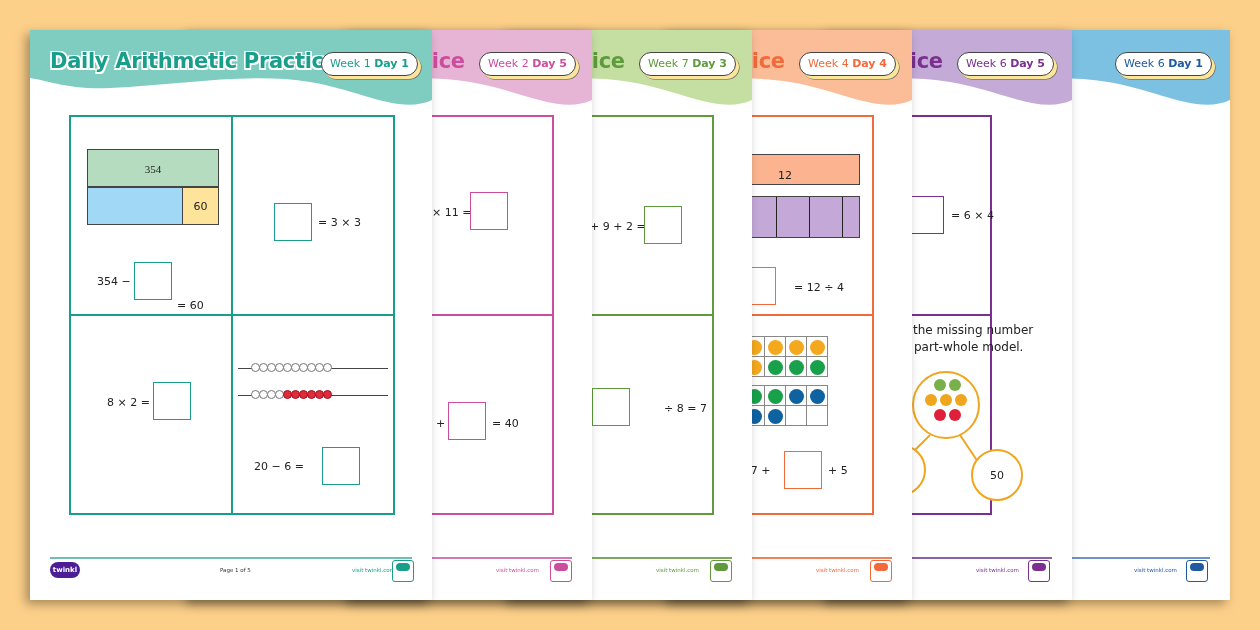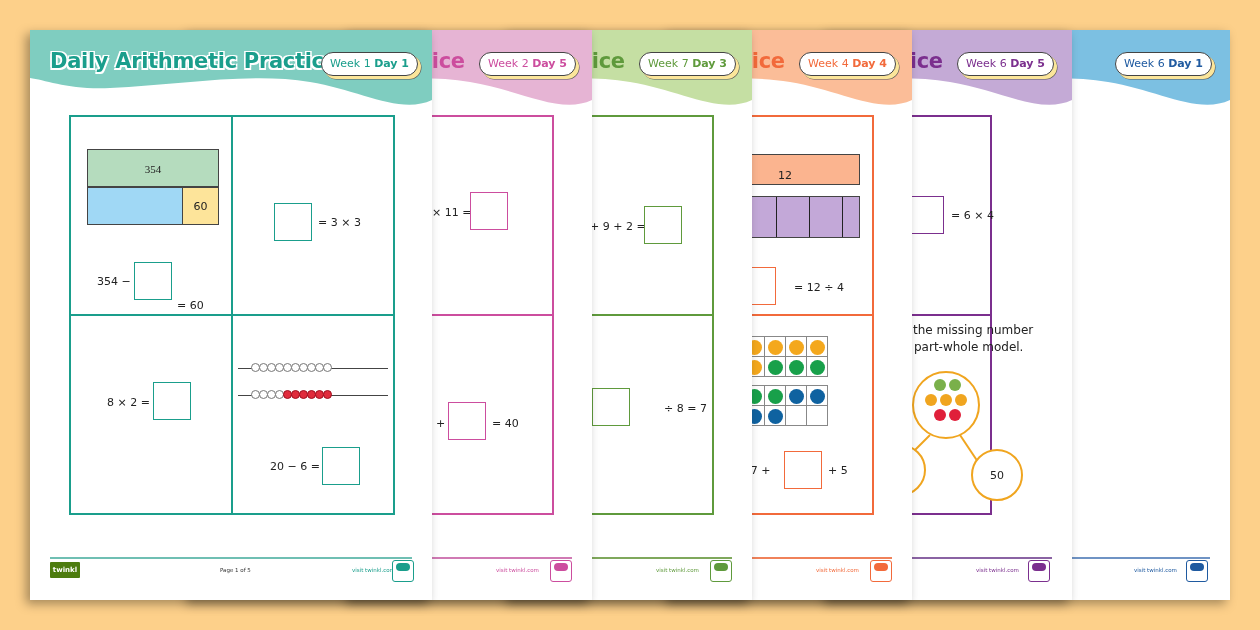--- a/index.html
+++ b/index.html
@@ -11,21 +11,21 @@
   .badge{position:absolute;top:22px;height:22px;padding:0 8px;border:1.5px solid #444;border-radius:12px;background:#fff;font-size:11px;line-height:22px;white-space:nowrap;box-shadow:3px 3px 0 #fbe59a, 3.5px 3.5px 0 #555;}
   .badge b{font-weight:bold;}
   .grid{position:absolute;border:2px solid;box-sizing:border-box;}
   .grid .vline{position:absolute;top:0;bottom:0;width:2px;}
   .grid .hline{position:absolute;left:0;right:0;height:2px;}
   .ans{position:absolute;width:38px;height:38px;border:1.5px solid;background:#fff;box-sizing:border-box;}
   .eq{position:absolute;font-size:11px;color:#222;white-space:nowrap;}
   .footer-line{position:absolute;left:20px;right:20px;top:527px;height:2px;}
   .visit{position:absolute;top:537px;font-size:5.5px;white-space:nowrap;}
   .pageno{position:absolute;left:190px;top:537px;font-size:5.5px;color:#333;}
-  .twinkl-logo{position:absolute;left:20px;top:532px;width:30px;height:16px;border-radius:1px;background:#4d7c0f;color:#fff;font-size:7px;font-weight:bold;text-align:center;line-height:16px;}
+  .twinkl-logo{position:absolute;left:20px;top:532px;width:30px;height:16px;border-radius:8px;background:#4c1d95;color:#fff;font-size:7px;font-weight:bold;text-align:center;line-height:16px;}
   .badge-logo{position:absolute;top:530px;width:20px;height:20px;border:1px solid;border-radius:3px;background:#fff;}
   .badge-logo .cloud{position:absolute;left:3px;top:2px;width:14px;height:8px;border-radius:5px;}
   .bar{position:absolute;border:1px solid #444;box-sizing:border-box;font-size:11px;text-align:center;color:#222;}
   .bead{display:inline-block;width:9px;height:9px;border-radius:50%;border:1px solid #777;background:#fff;box-sizing:border-box;margin-right:-1px;vertical-align:middle;}
   .bead.red{background:#e02b3c;border-color:#a01020;}
   .tf{position:absolute;border-collapse:collapse;}
   .tf td{width:20px;height:17px;border:1px solid #888;padding:0;text-align:center;}
   .dot{display:inline-block;width:15px;height:15px;border-radius:50%;vertical-align:middle;}
 </style>
 </head>
@@ -256,21 +256,21 @@
     <div style="position:absolute;left:13px;top:0;white-space:nowrap;font-size:0;">
       <span class="bead"></span><span class="bead"></span><span class="bead"></span><span class="bead"></span><span class="bead"></span><span class="bead"></span><span class="bead"></span><span class="bead"></span><span class="bead"></span><span class="bead"></span>
     </div>
   </div>
   <div style="position:absolute;left:208px;top:360px;width:150px;height:12px;">
     <div style="position:absolute;left:0;right:0;top:5px;height:1px;background:#444;"></div>
     <div style="position:absolute;left:13px;top:0;white-space:nowrap;font-size:0;">
       <span class="bead"></span><span class="bead"></span><span class="bead"></span><span class="bead"></span><span class="bead red"></span><span class="bead red"></span><span class="bead red"></span><span class="bead red"></span><span class="bead red"></span><span class="bead red"></span>
     </div>
   </div>
-  <div class="eq" style="left:240px;top:430px;text-align:right;">20 − 6 =</div>
+  <div class="eq" style="left:224px;top:430px;text-align:right;">20 − 6 =</div>
   <div class="ans" style="left:292px;top:417px;border-color:#1a9e8c;"></div>
 
   <div class="footer-line" style="background:#6fbfb3;"></div>
   <div class="twinkl-logo">twinkl</div>
   <div class="pageno">Page 1 of 5</div>
   <div class="visit" style="left:322px;color:#1a9e8c;">visit twinkl.com</div>
   <div class="badge-logo" style="left:362px;border-color:#1a9e8c;">
       <div class="cloud" style="background:#1a9e8c;"></div>
     </div>
 </div>

